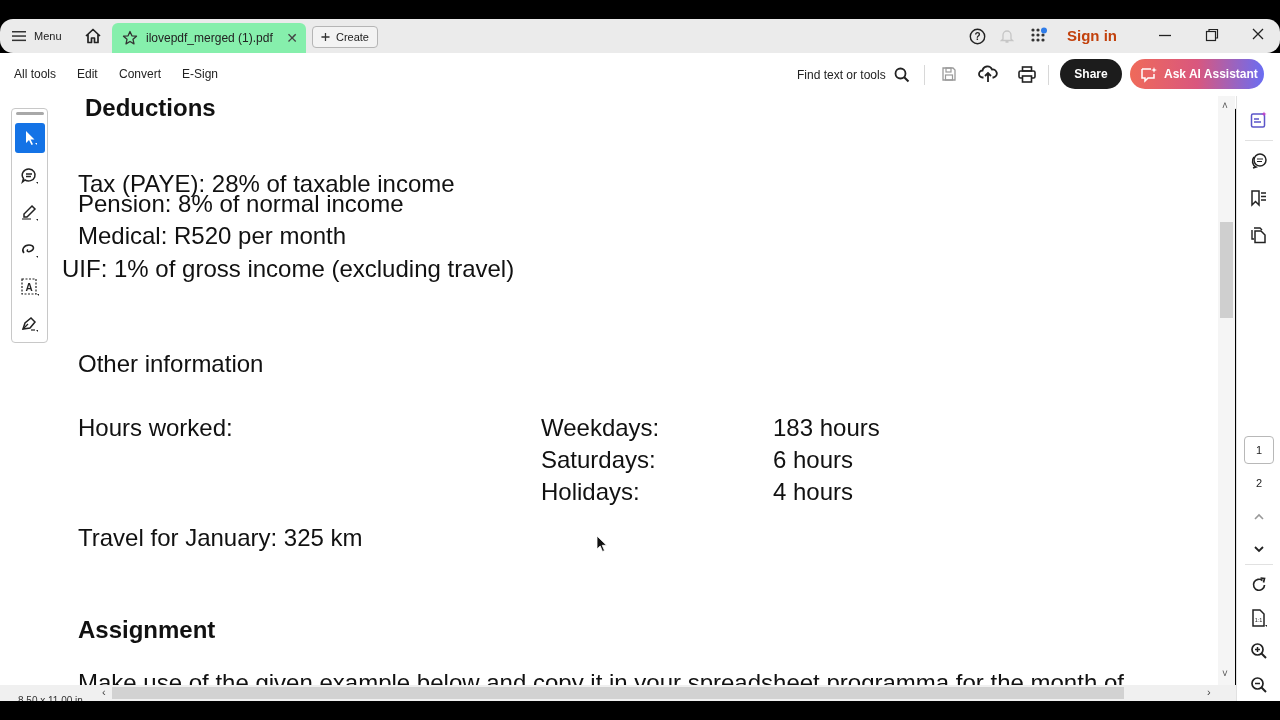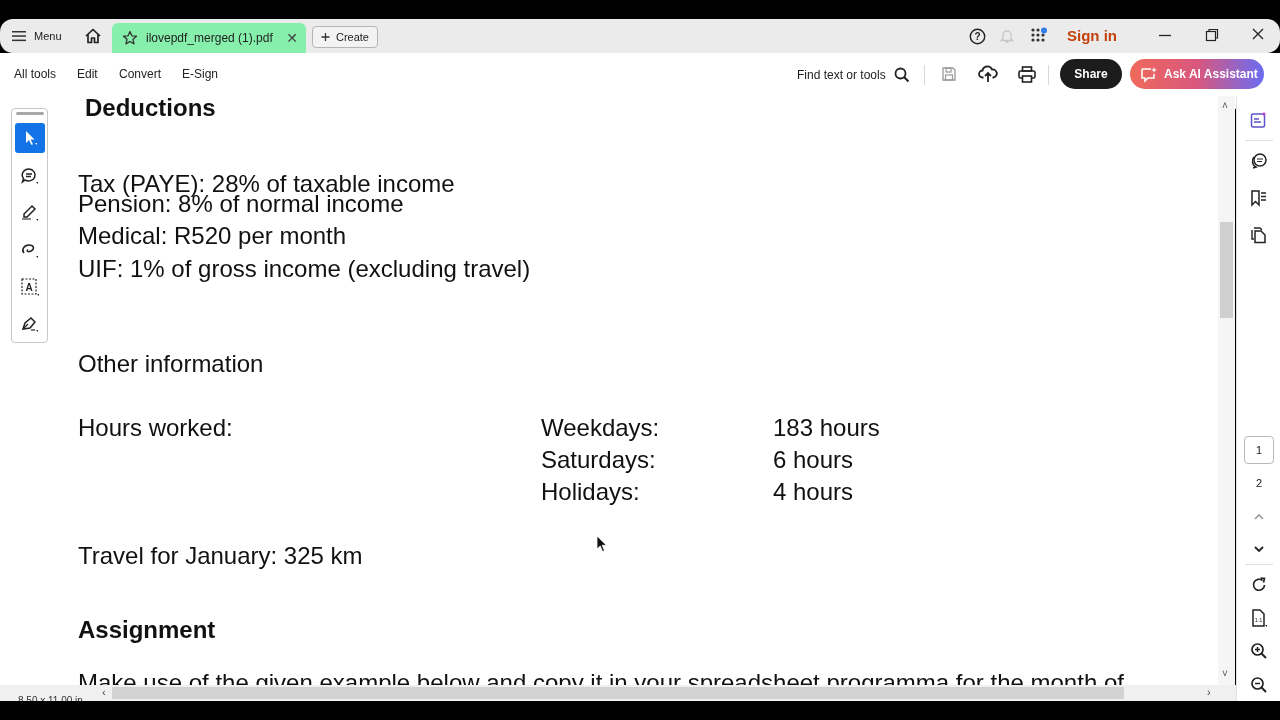--- a/index.html
+++ b/index.html
@@ -194,33 +194,33 @@
     <span>Ask AI Assistant</span>
   </div>
 </div>
 
 <div class="docarea">
   <div class="page">
     <div class="doc-text doc-h" style="left:85px; top:-2px;">Deductions</div>
     <div class="doc-text" style="left:78px; top:46px;margin-top:28px;">Tax (PAYE): 28% of taxable income</div>
     <div class="doc-text" style="left:78px; top:94px;">Pension: 8% of normal income</div>
     <div class="doc-text" style="left:78px; top:126px;">Medical: R520 per month</div>
-    <div class="doc-text" style="left:78px; top:159px;">UIF: 1% of gross income (excluding travel)</div>
+    <div class="doc-text" style="left:62px; top:159px;">UIF: 1% of gross income (excluding travel)</div>
 
     <div class="doc-text" style="left:78px; top:254px;">Other information</div>
 
     <div class="doc-text" style="left:78px; top:318px;">Hours worked:</div>
     <div class="doc-text" style="left:541px; top:318px;">Weekdays:</div>
     <div class="doc-text" style="left:773px; top:318px;">183 hours</div>
     <div class="doc-text" style="left:541px; top:350px;">Saturdays:</div>
     <div class="doc-text" style="left:773px; top:350px;">6 hours</div>
     <div class="doc-text" style="left:541px; top:382px;">Holidays:</div>
     <div class="doc-text" style="left:773px; top:382px;">4 hours</div>
 
-    <div class="doc-text" style="left:78px; top:446px;text-align:right;">Travel for January: 325 km</div>
+    <div class="doc-text" style="left:78px; top:428px;text-align:right;">Travel for January: 325 km</div>
 
     <div class="doc-text doc-h" style="left:78px; top:490px;margin-top:30px;">Assignment</div>
 
     <div class="doc-text" style="left:78px; top:573px;">Make use of the given example below and copy it in your spreadsheet programma for the month of</div>
   </div>
 </div>
 
 <div class="rail">
   <div class="rail-grip"></div>
   <div class="rail-btn active" style="top:14px">

